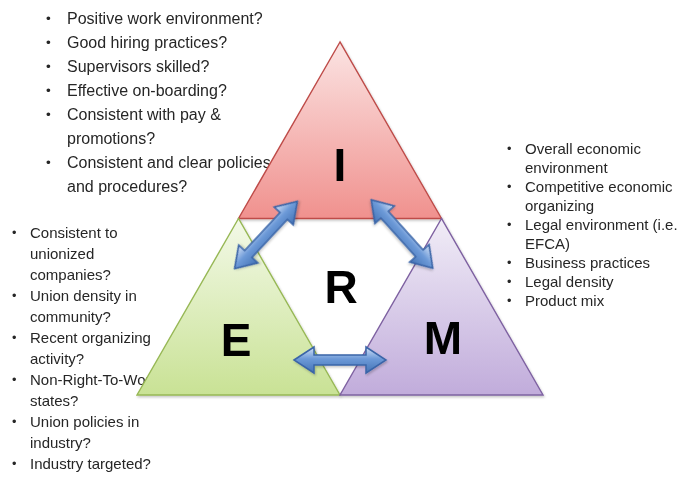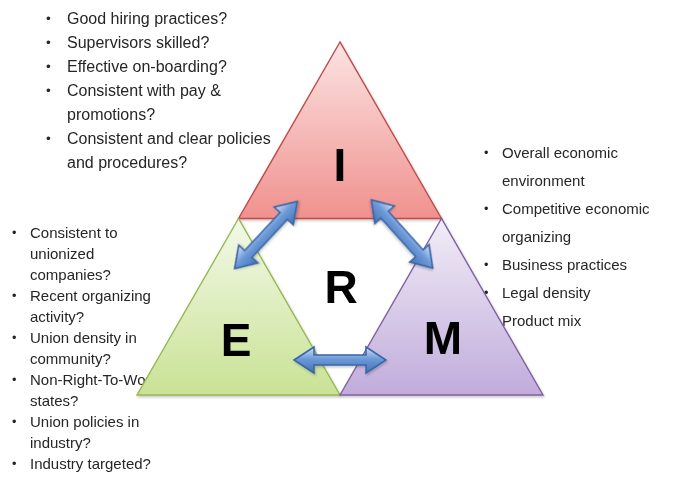--- a/index.html
+++ b/index.html
@@ -30,22 +30,22 @@
     left: 40px; top: 7px; width: 252px;
     font-size: 16px; line-height: 24px;
   }
   .list-internal li { padding-left: 27px; }
   .list-internal li::before { left: 6px; }
   .list-external {
     left: 8px; top: 222px; width: 168px;
     font-size: 15px; line-height: 21px;
   }
   .list-management {
-    left: 480px; top: 139px; width: 178px;
-    font-size: 15px; line-height: 28px;
+    left: 503px; top: 139px; width: 178px;
+    font-size: 15px; line-height: 19px;
   }
   .diagram-svg { position: absolute; left: 0; top: 0; }
   .tri-letter {
     position: absolute;
     width: 56px;
     text-align: center;
     font-size: 46px;
     line-height: 46px;
     font-weight: bold;
     color: #000000;
@@ -54,40 +54,42 @@
   .letter-r { left: 313px; top: 264px; }
   .letter-e { left: 208px; top: 317px; }
   .letter-m { left: 415px; top: 315px; }
 </style>
 </head>
 <body>
 
 <div class="slide">
 
   <ul class="bullet-list list-internal">
+    <li>Positive work environment?</li>
     <li>Good hiring practices?</li>
     <li>Supervisors skilled?</li>
     <li>Effective on-boarding?</li>
     <li>Consistent with pay &amp; promotions?</li>
     <li>Consistent and clear policies and procedures?</li>
   </ul>
 
   <ul class="bullet-list list-external">
     <li>Consistent to unionized companies?</li>
+    <li>Union density in community?</li>
     <li>Recent organizing activity?</li>
-    <li>Union density in community?</li>
     <li>Non-Right-To-Work states?</li>
     <li>Union policies in industry?</li>
     <li>Industry targeted?</li>
     <li>Double-breasted?</li>
   </ul>
 
   <ul class="bullet-list list-management">
     <li>Overall economic environment</li>
     <li>Competitive economic organizing</li>
+    <li>Legal environment (i.e. EFCA)</li>
     <li>Business practices</li>
     <li>Legal density</li>
     <li>Product mix</li>
   </ul>
 
   <svg class="diagram-svg" width="685" height="478" viewBox="0 0 685 478">
     <defs>
       <linearGradient id="gradInternal" x1="0" y1="0" x2="0" y2="1">
         <stop offset="0%" stop-color="#fbe4e3"></stop>
         <stop offset="100%" stop-color="#f0918e"></stop>

